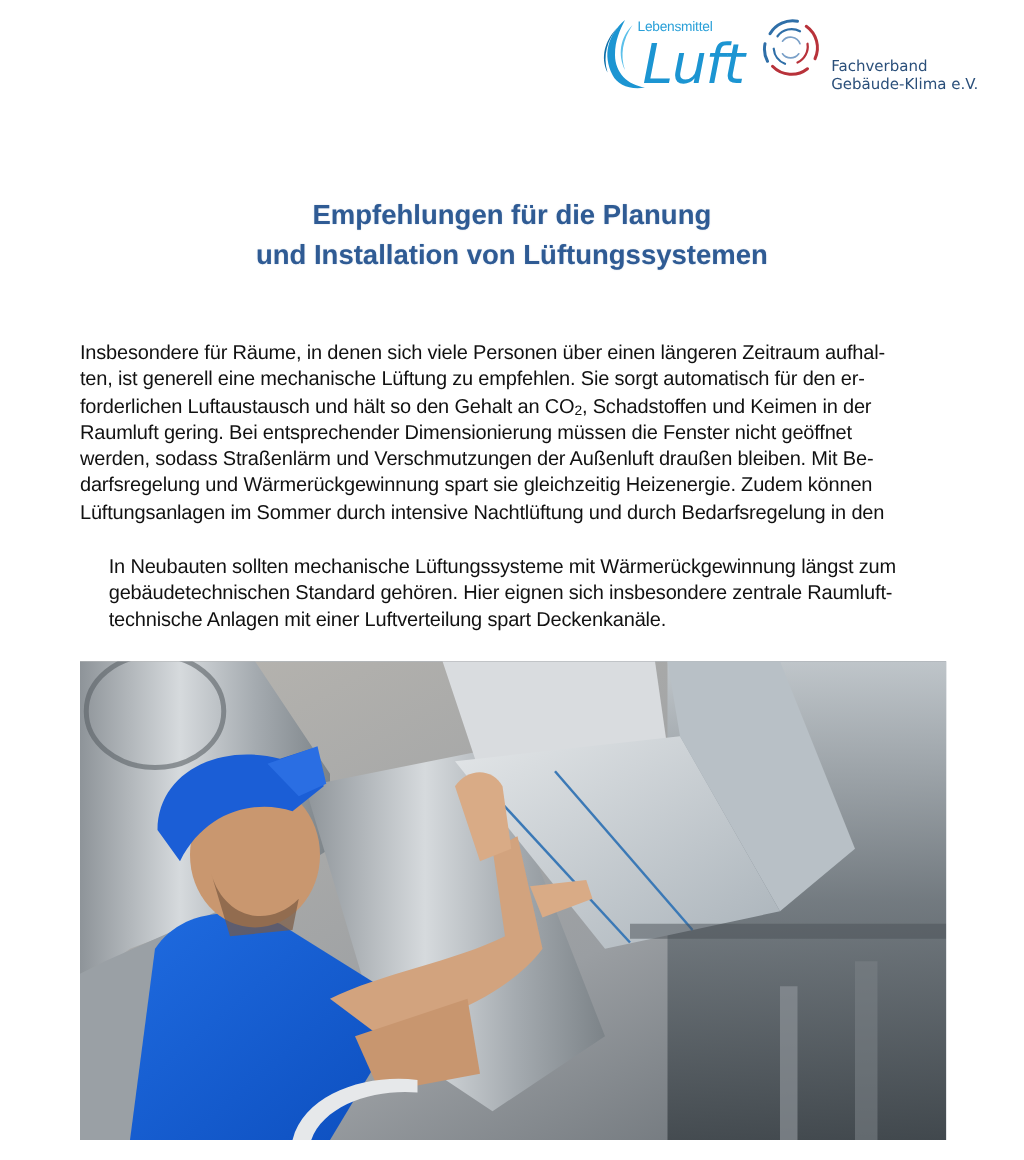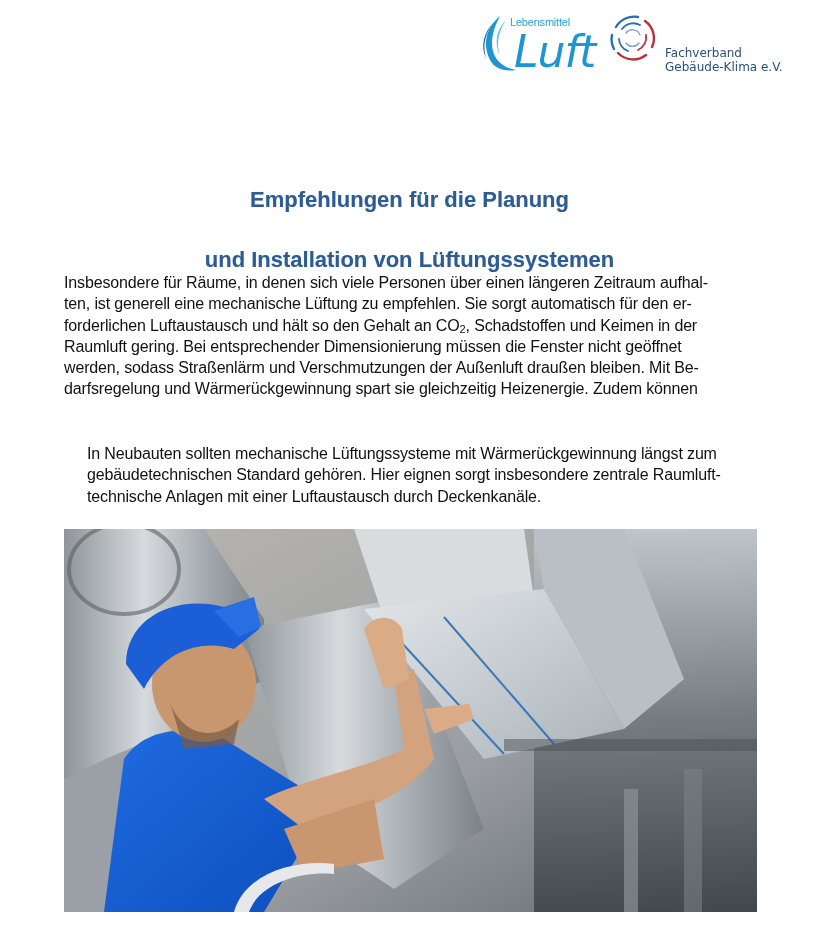--- a/index.html
+++ b/index.html
@@ -13,21 +13,21 @@
     .logo-luft svg { position: absolute; left: 0; top: 0; }
 
     .logo-fgk { position: absolute; left: 608px; top: 13px; width: 200px; height: 60px; }
     .logo-fgk svg { position: absolute; left: 0; top: 0; }
     .logo-fgk .line1, .logo-fgk .line2 { position: absolute; left: 57px; font-size: 12px; color: #2a4f7a; font-family: "DejaVu Sans", sans-serif; white-space: nowrap; }
     .logo-fgk .line1 { top: 33px; }
     .logo-fgk .line2 { top: 47px; }
 
     
     .title { position: absolute; left: 0; width: 819px; top: 156px; text-align: center; color: #2f5b94; font-weight: bold; font-size: 22px; line-height: 32px; text-shadow: 0 0 1px rgba(47,91,148,0.35); }
-    .title span { display: block; margin-top: 28px; }
+    .title span { display: block; }
 
     
     .body-text { position: absolute; left: 64px; width: 700px; font-size: 16px; line-height: 21.3px; color: #111; letter-spacing: -0.15px; }
     .para1 { top: 272px; }
     .para2 { top: 443px; margin-left: 23px; }
     .body-text .ln { display: block; white-space: nowrap; }
     sub { font-size: 11px; vertical-align: -2px; line-height: 0; }
 
     
     .photo { position: absolute; left: 64px; top: 529px; width: 693px; height: 383px; overflow: hidden; background: #9aa3aa; }
@@ -71,26 +71,27 @@
   <span>und Installation von Lüftungssystemen</span>
 </h1>
 
 <div class="body-text para1">
   <span class="ln">Insbesondere für Räume, in denen sich viele Personen über einen längeren Zeitraum aufhal-</span>
   <span class="ln">ten, ist generell eine mechanische Lüftung zu empfehlen. Sie sorgt automatisch für den er-</span>
   <span class="ln"><span>forderlichen Luftaustausch und hält so den Gehalt an CO</span><sub>2</sub><span>, Schadstoffen und Keimen in der</span></span>
   <span class="ln">Raumluft gering. Bei entsprechender Dimensionierung müssen die Fenster nicht geöffnet</span>
   <span class="ln">werden, sodass Straßenlärm und Verschmutzungen der Außenluft draußen bleiben. Mit Be-</span>
   <span class="ln">darfsregelung und Wärmerückgewinnung spart sie gleichzeitig Heizenergie. Zudem können</span>
+  <span class="ln">Lüftungsanlagen im Sommer durch intensive Nachtlüftung und durch Bedarfsregelung in den</span>
 </div>
 
 <div class="body-text para2">
   <span class="ln">In Neubauten sollten mechanische Lüftungssysteme mit Wärmerückgewinnung längst zum</span>
-  <span class="ln">gebäudetechnischen Standard gehören. Hier eignen sorgt insbesondere zentrale Raumluft-</span>
-  <span class="ln">technische Anlagen mit einer Luftaustausch durch Deckenkanäle.</span>
+  <span class="ln">gebäudetechnischen Standard gehören. Hier eignen sich insbesondere zentrale Raumluft-</span>
+  <span class="ln">technische Anlagen mit einer Luftverteilung spart Deckenkanäle.</span>
 </div>
 
 <div class="photo">
   <svg width="693" height="383" viewBox="0 0 693 383">
     <defs>
       <linearGradient id="ceil" x1="0" y1="0" x2="1" y2="1">
         <stop offset="0" stop-color="#b9b6b0"></stop>
         <stop offset="0.6" stop-color="#9a9ea2"></stop>
         <stop offset="1" stop-color="#5f666c"></stop>
       </linearGradient>

